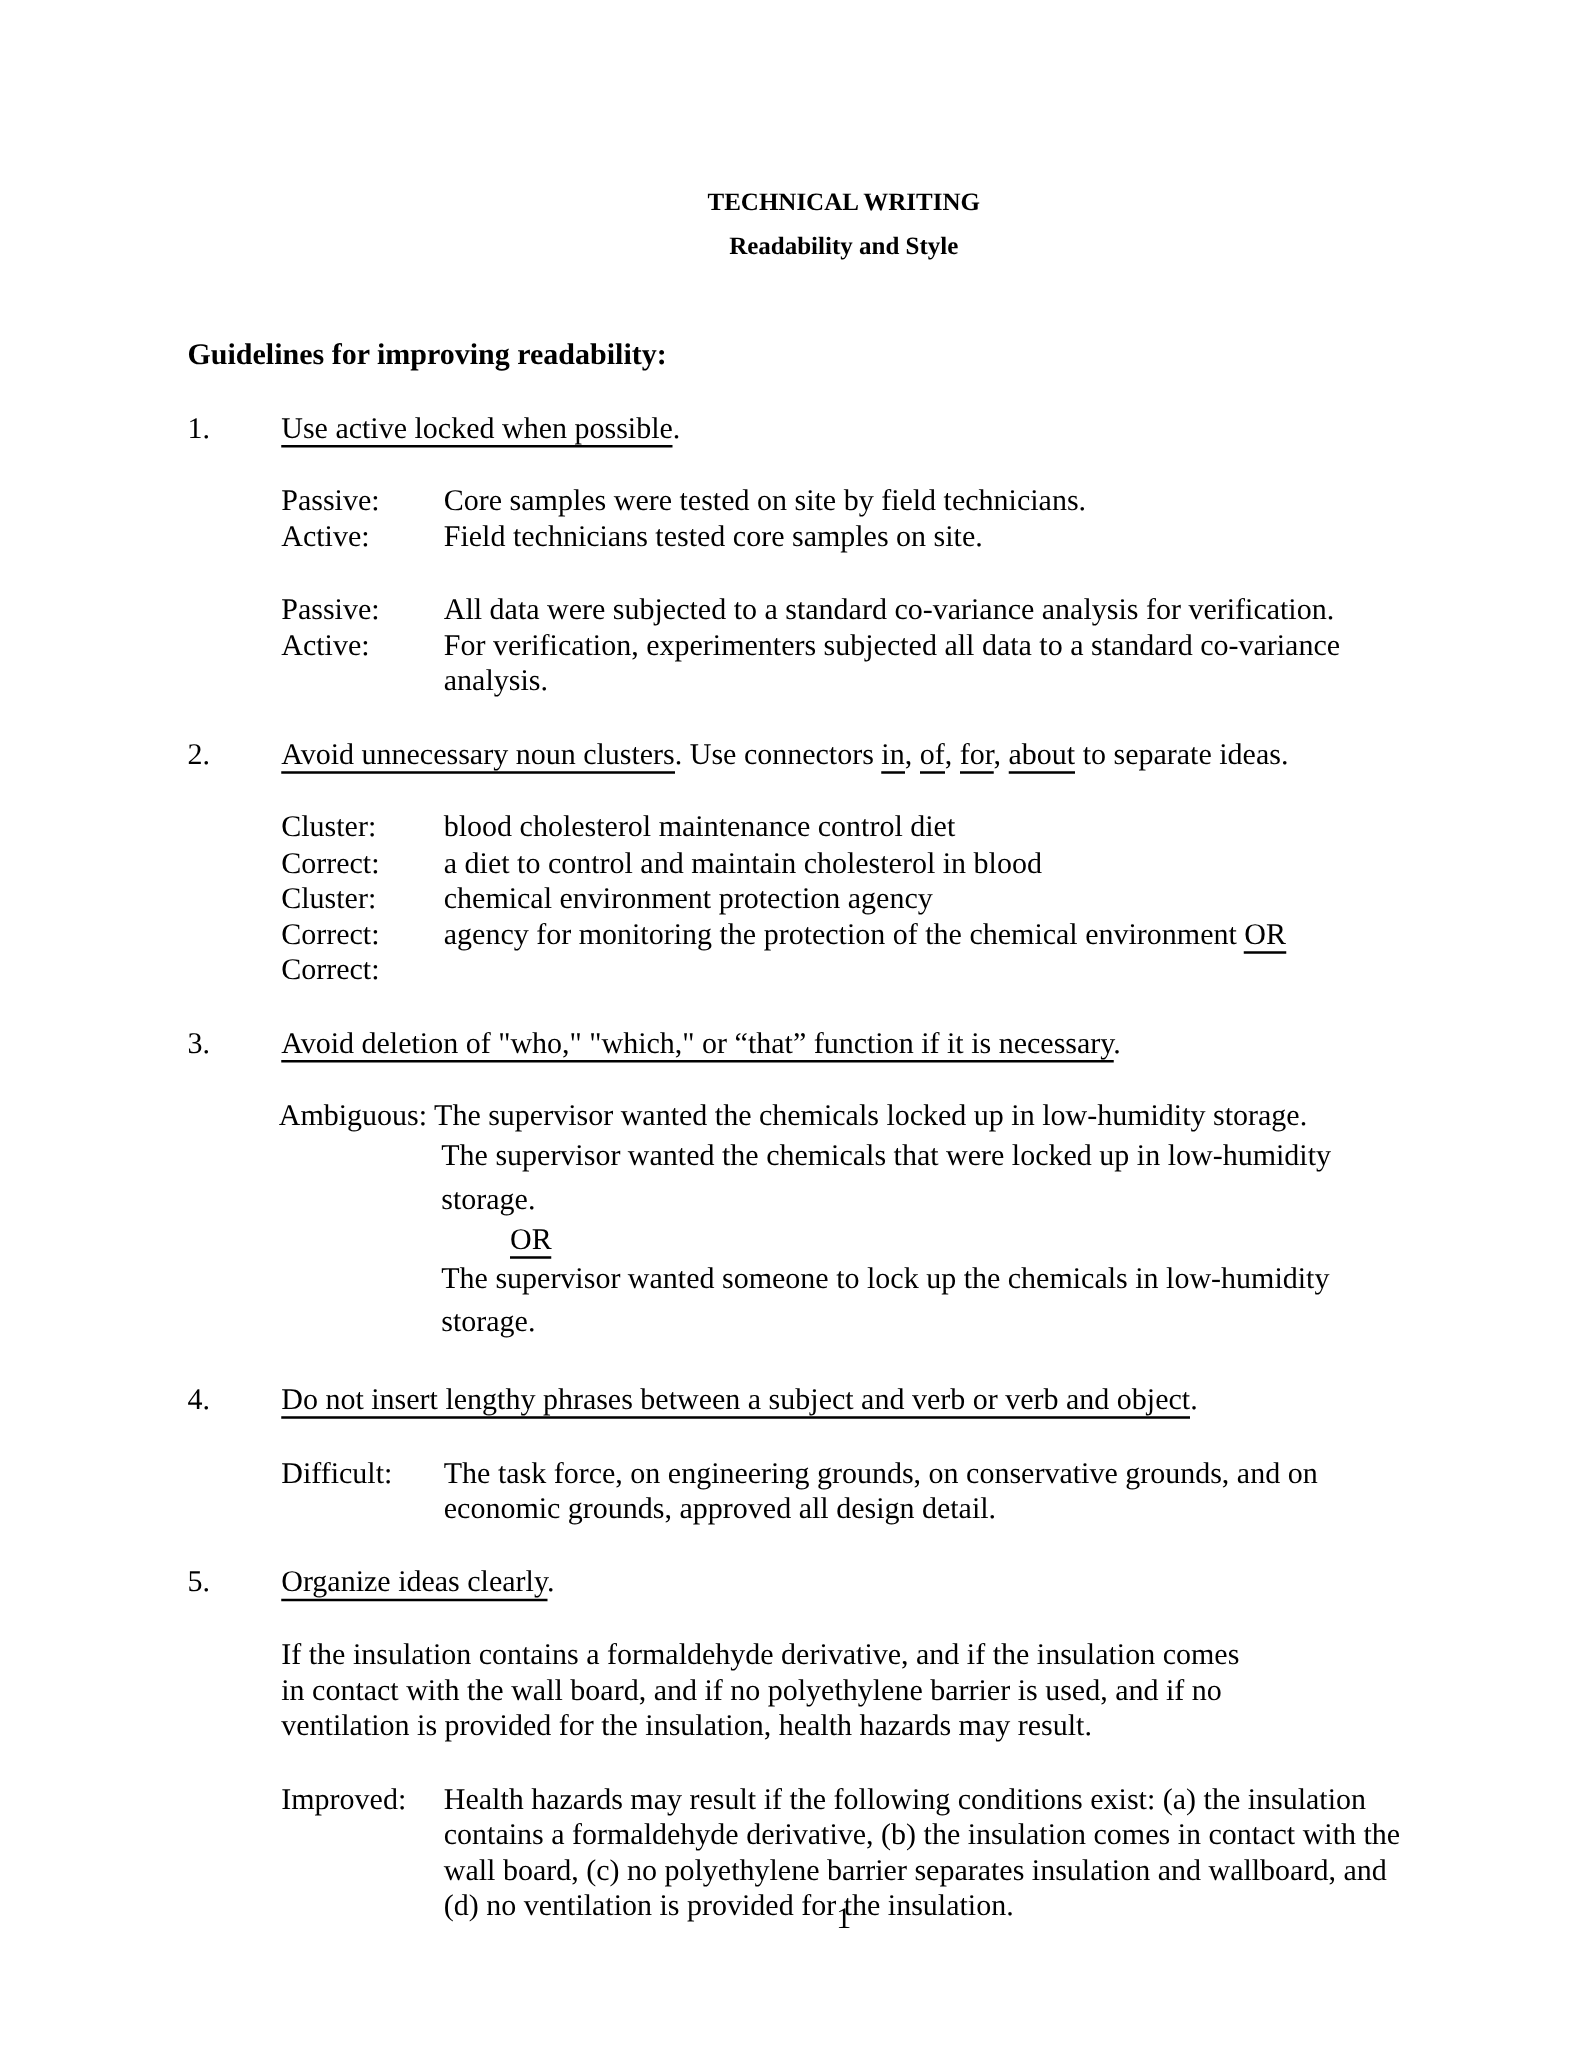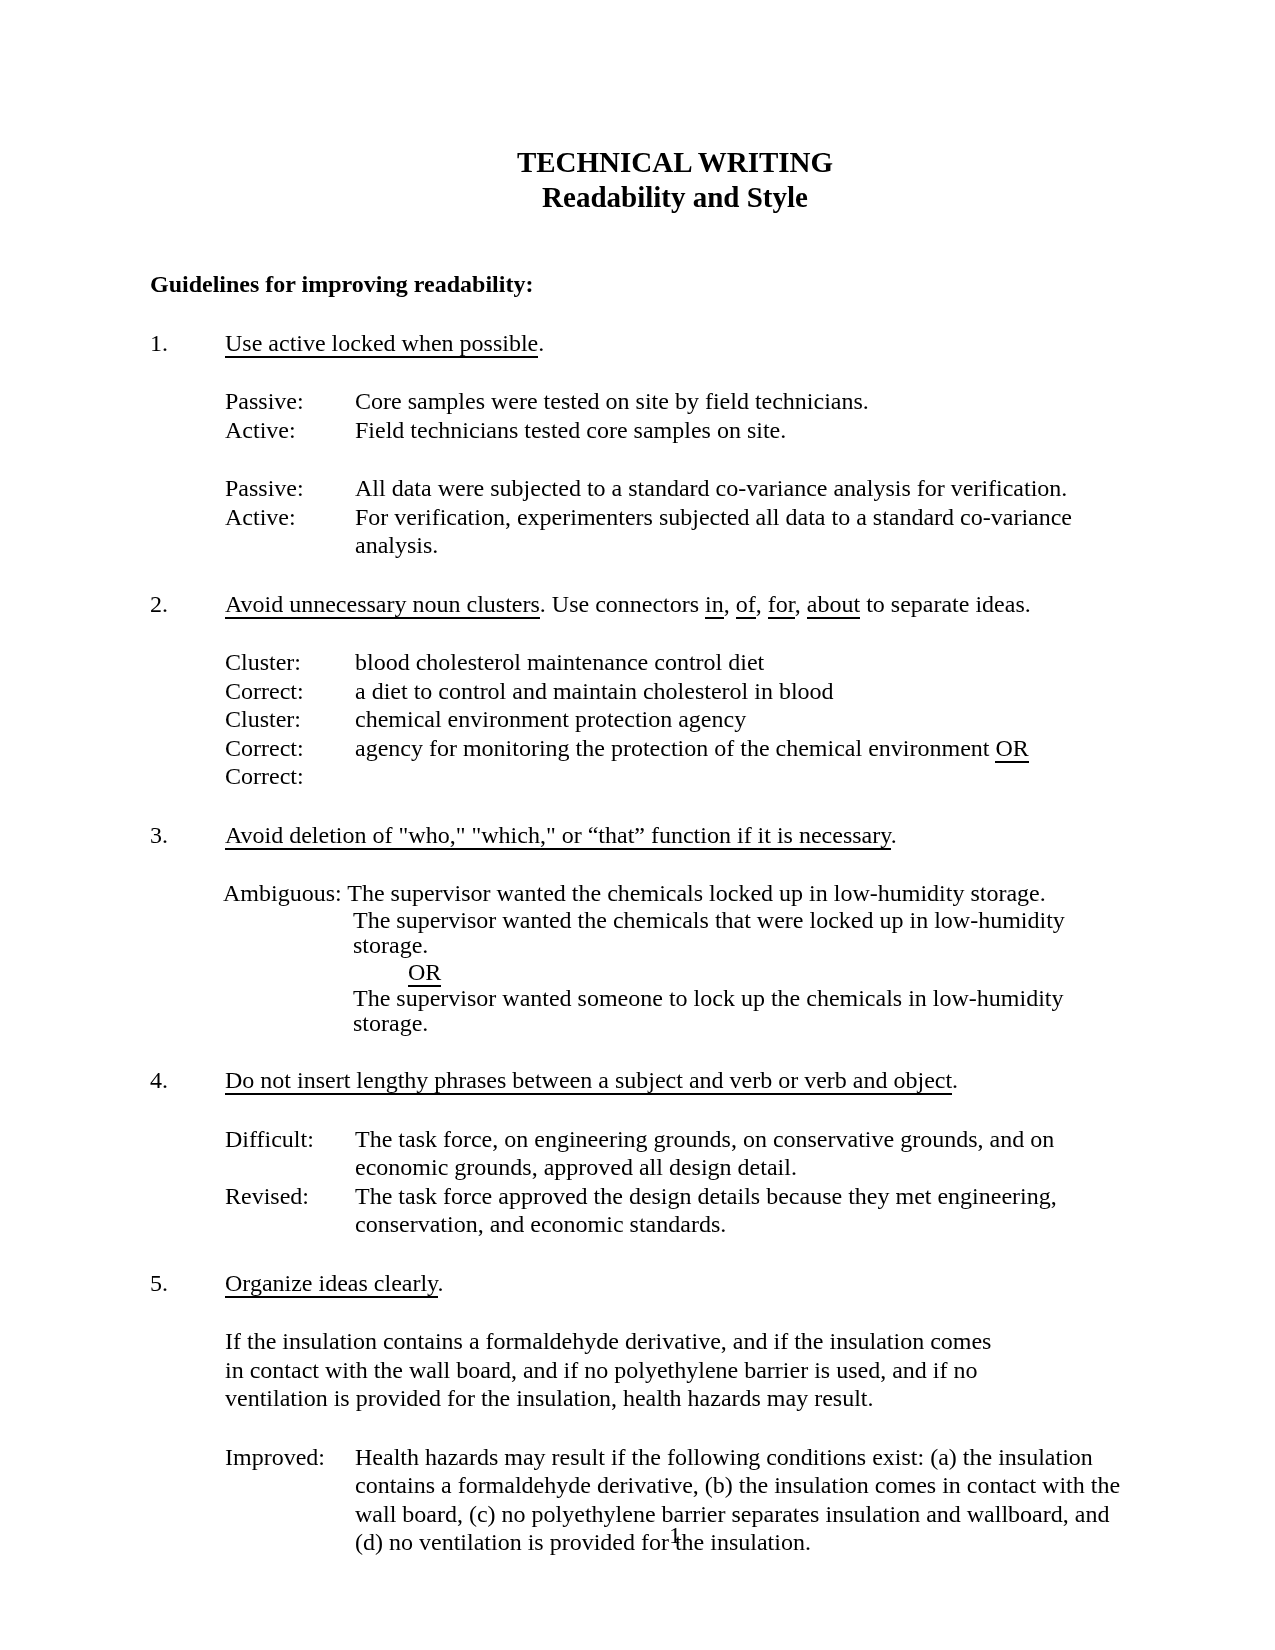--- a/index.html
+++ b/index.html
@@ -20,21 +20,21 @@
     height: 1650px;
     box-sizing: border-box;
     padding: 145px 75px 0 150px;
     background: #ffffff;
     overflow: hidden;
   }
   .title-block {
     width: 1050px;
     text-align: center;
     font-weight: bold;
-    font-size: 29px;
+    font-size: 20px;
     line-height: 35px;
   }
   .intro {
     margin: 55px 0 1px 0;
     font-weight: bold;
     line-height: 28.5px;
   }
   .item { margin-top: 30px; }
   .item-head {
     display: flex;
@@ -50,21 +50,21 @@
   }
   .row .label { width: 130px; flex: none; }
   .row .text { width: 775px; }
   .line {
     margin-left: 73px;
     line-height: 28.5px;
   }
   .opt {
     margin-left: 203px;
     width: 790px;
-    line-height: 25px;
+    line-height: 35px;
   }
   .or-line {
     margin-left: 258px;
     line-height: 28.5px;
   }
   .u {
     border-bottom: 2.5px solid #000;
   }
   .footer {
     position: absolute;
@@ -158,24 +158,20 @@
   <section class="item">
     <div class="item-head">
       <span class="num">4.</span>
       <span class="head-text"><span class="u">Do not insert lengthy phrases between a subject and verb or verb and object</span><span>.</span></span>
     </div>
     <div class="block">
       <div class="row">
         <span class="label">Difficult:</span>
         <span class="text">The task force, on engineering grounds, on conservative grounds, and on economic grounds, approved all design detail.</span>
       </div>
-      <div class="row">
-        <span class="label">Revised:</span>
-        <span class="text">The task force approved the design details because they met engineering, conservation, and economic standards.</span>
-      </div>
     </div>
   </section>
 
   <section class="item">
     <div class="item-head">
       <span class="num">5.</span>
       <span class="head-text"><span class="u">Organize ideas clearly</span><span>.</span></span>
     </div>
     <div class="block">
       <div class="row">

